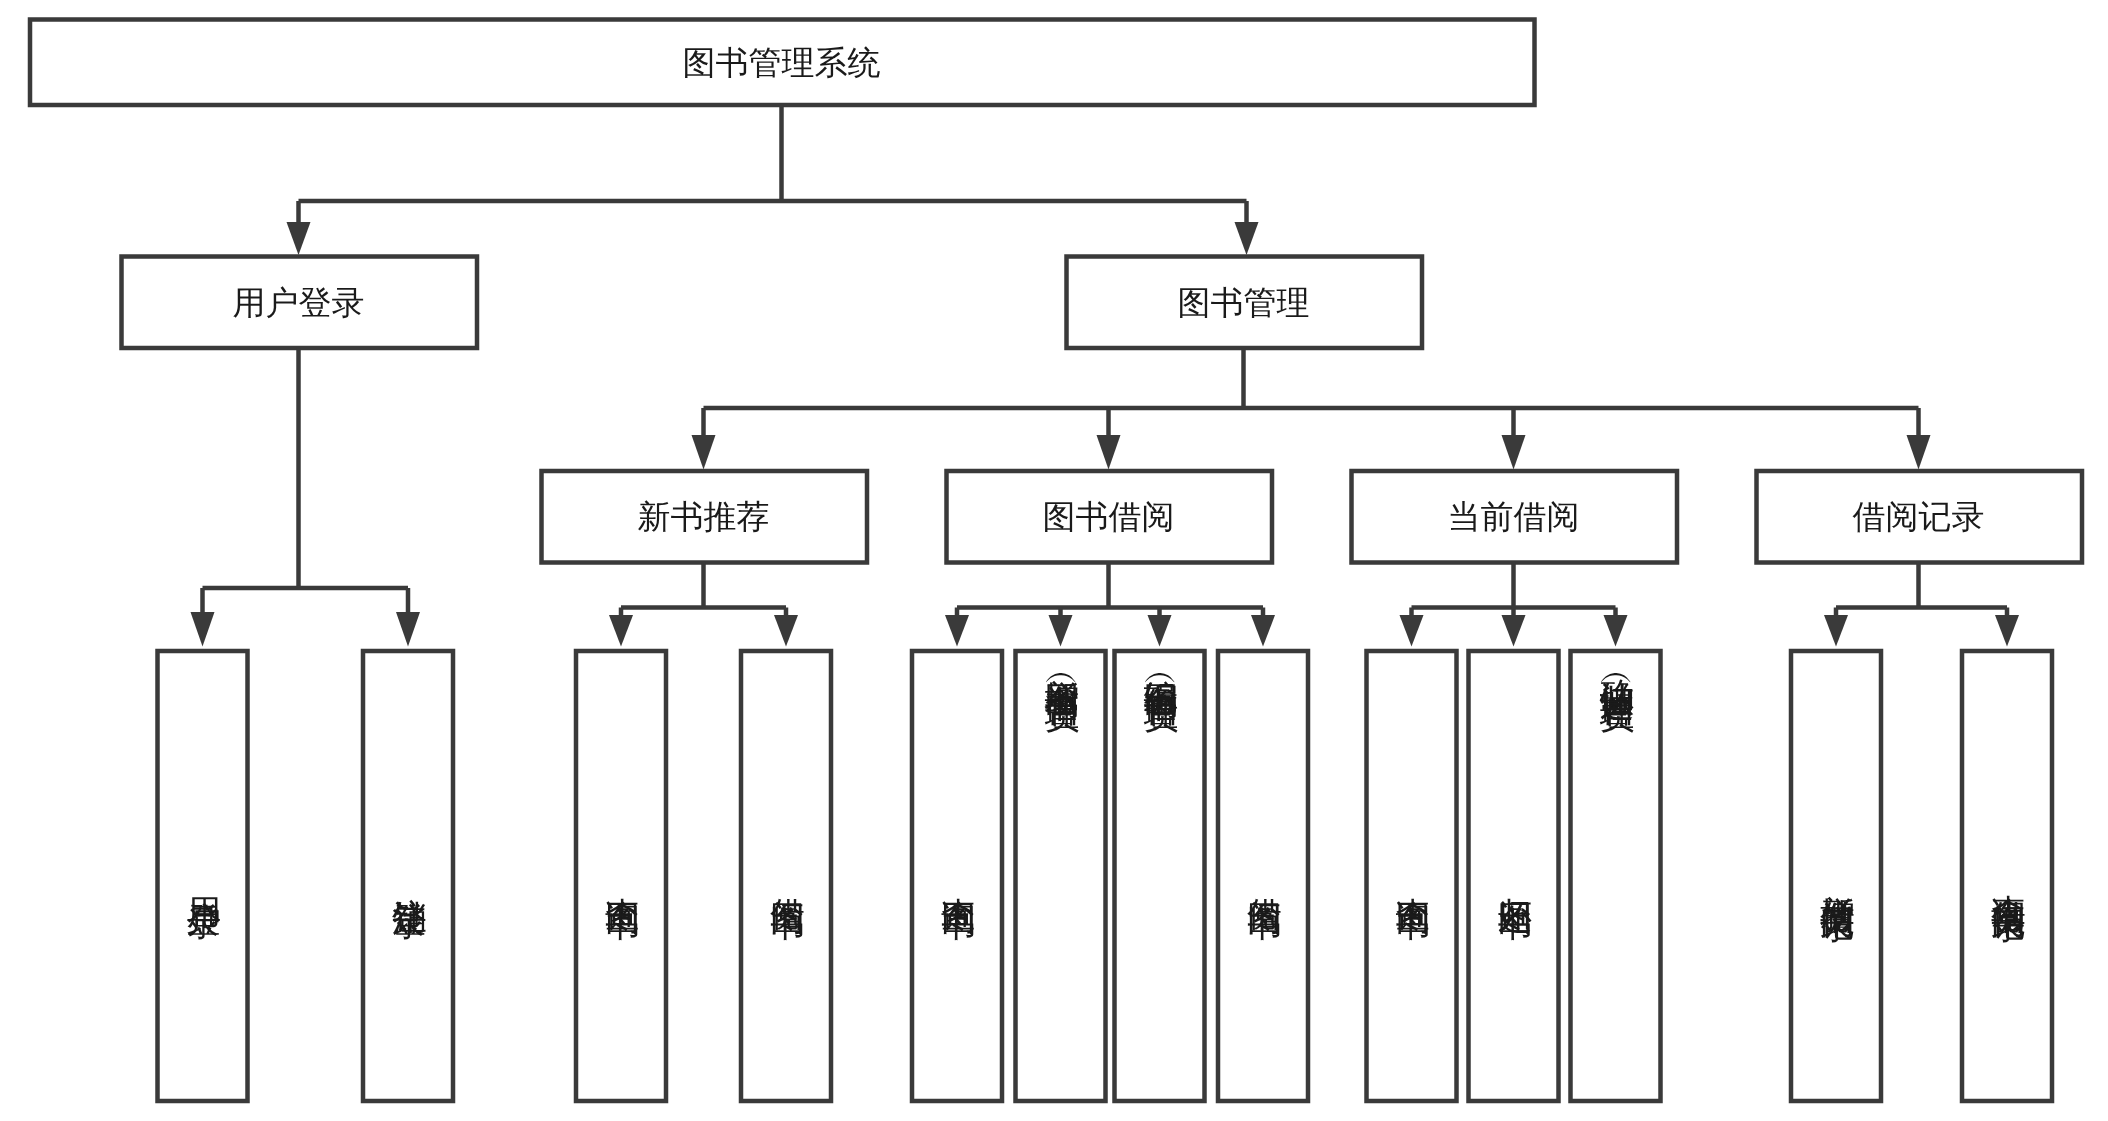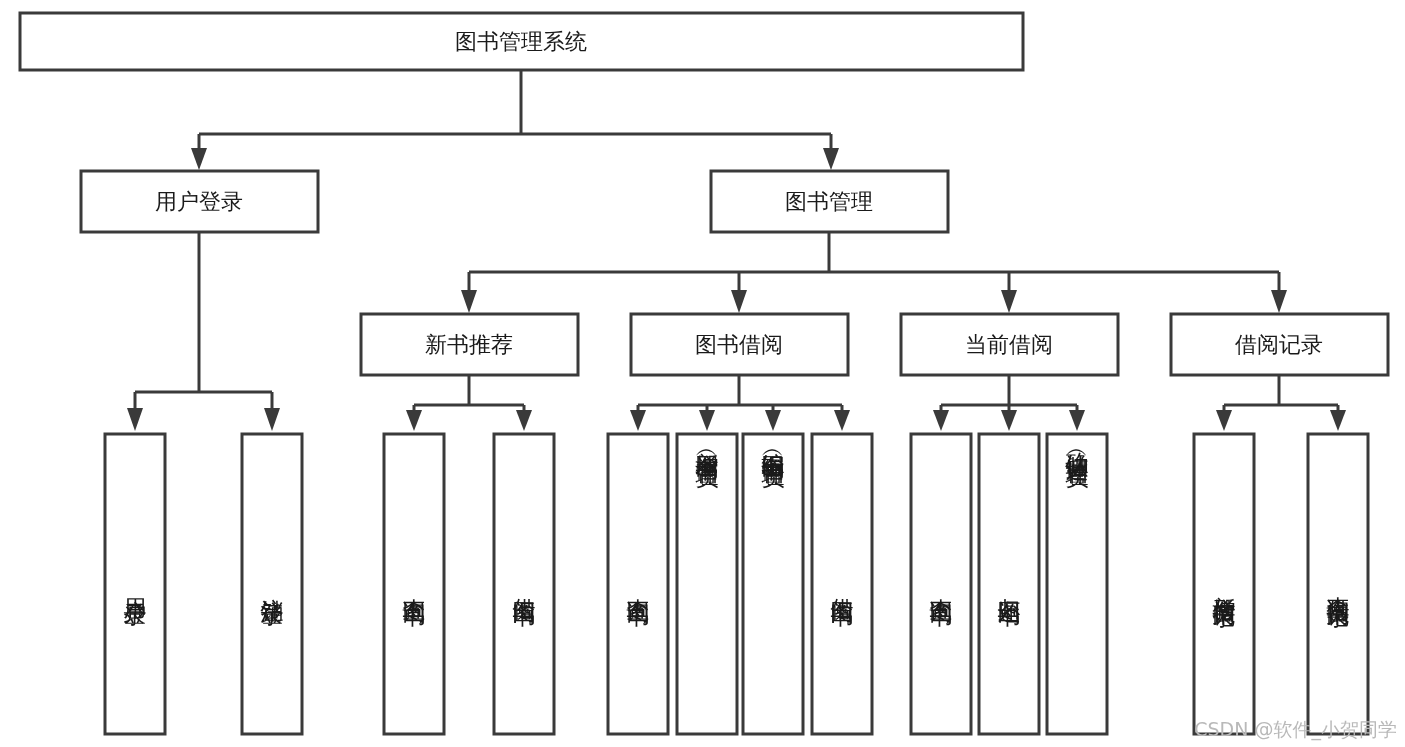--- a/index.html
+++ b/index.html
@@ -248,15 +248,14 @@
     <span class="leaf-label">确认归还（管理员）</span>
   </div>
 
   <div class="leaf-label-wrap" style="left:1194px; top:434px; width:60px; height:300px;">
     <span class="leaf-label">新增借阅记录</span>
   </div>
   <div class="leaf-label-wrap" style="left:1308px; top:434px; width:60px; height:300px;">
     <span class="leaf-label">查询借阅记录</span>
   </div>
 
-  <div class="watermark">CSDN @软件_小贺同学</div>
 
 </div>
 
 </body></html>

